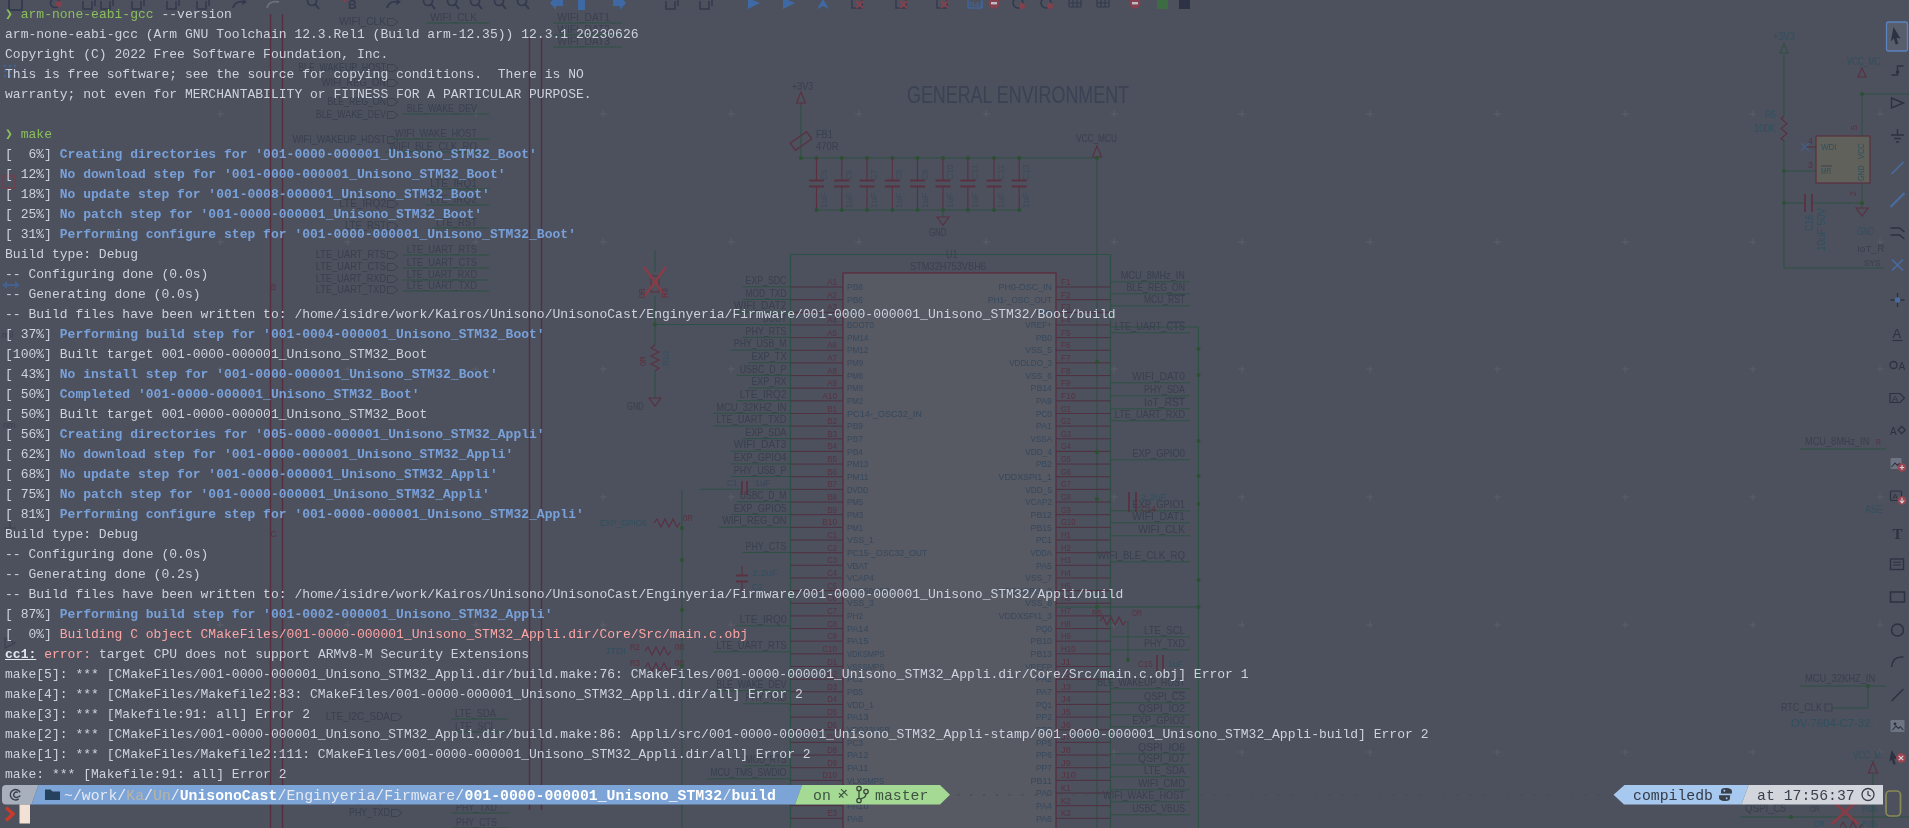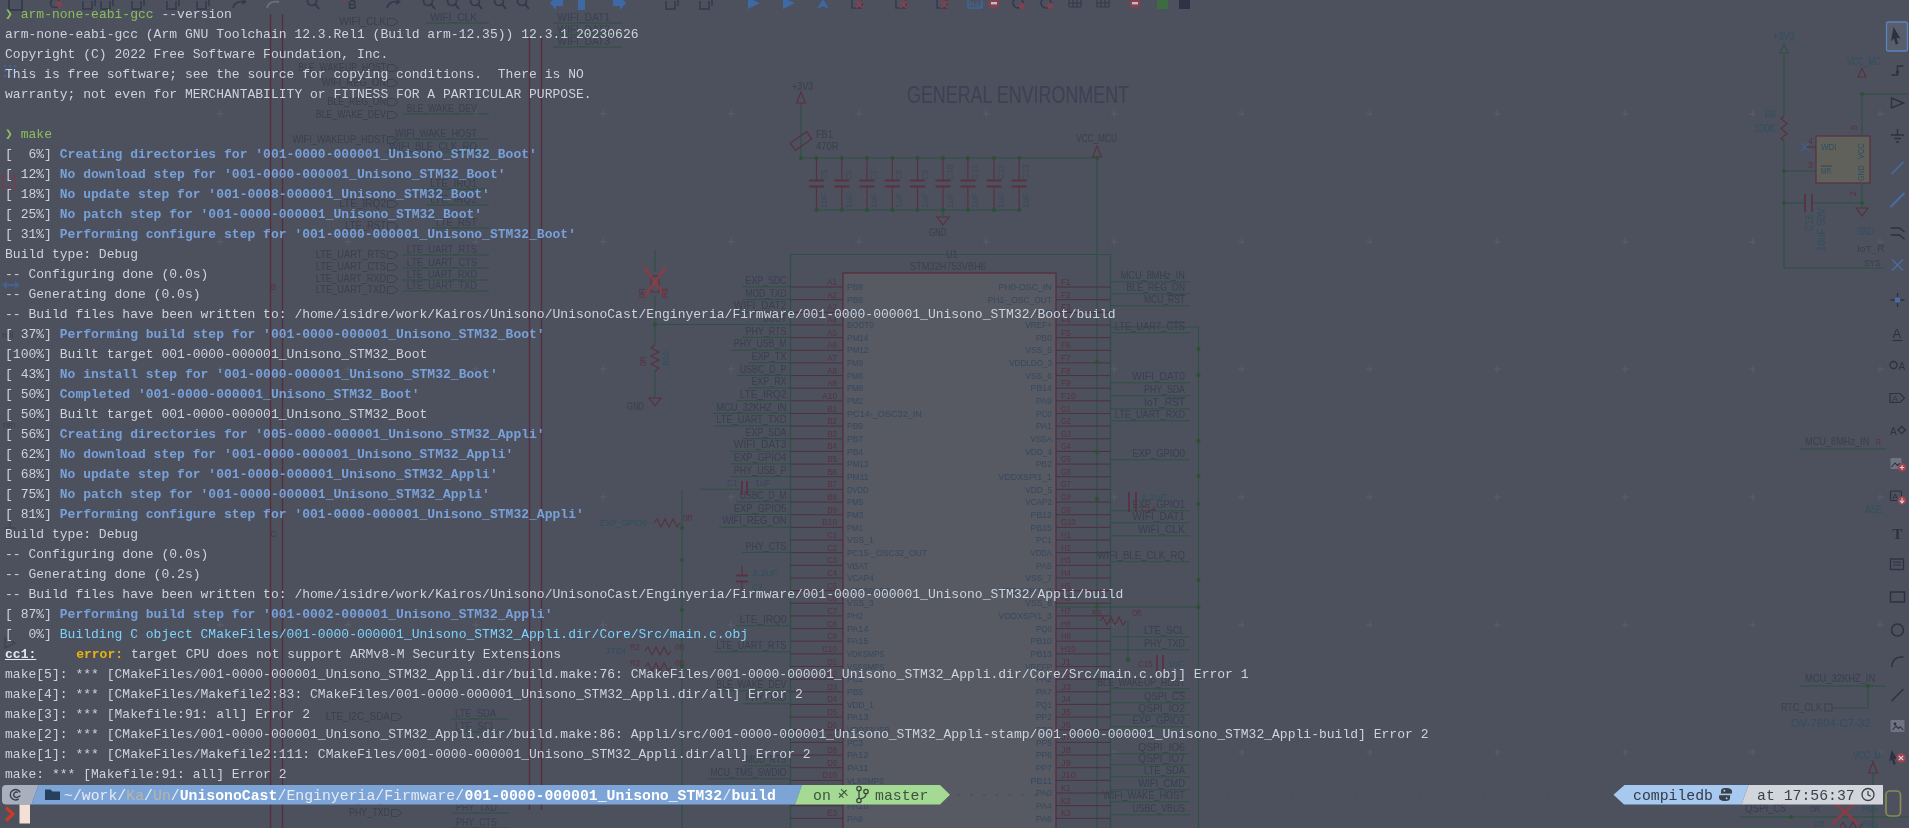--- a/index.html
+++ b/index.html
@@ -1,21 +1,21 @@
 <!DOCTYPE html>
 <html><head><meta charset="utf-8"><style>
 html,body{margin:0;padding:0;width:1909px;height:828px;overflow:hidden;background:#4d505d;}
 #stage{position:absolute;inset:0;width:1909px;height:828px;}
 pre.term{position:absolute;left:5px;top:5px;margin:0;font-family:"Liberation Mono",monospace;
 font-size:13px;line-height:20px;color:#ccd2de;letter-spacing:0.02px;}
 pre.term .b{color:#78a1da;font-weight:bold;text-align:center;}
 pre.term .g{color:#8cbf5d;}
-pre.term .gr{color:#7dd3fc;text-align:right;}
+pre.term .gr{color:#fca5a5;text-align:right;}
 pre.term .wb{color:#e2e7f0;font-weight:bold;text-decoration:underline;}
-pre.term .eb{color:#eab308;font-weight:bold;margin-left:32px;}
+pre.term .eb{color:#fca5a5;font-weight:normal;}
 </style></head>
 <body>
 <div id="stage">
 <svg width="1909" height="828" viewBox="0 0 1909 828" style="position:absolute;left:0;top:0">
 <g>
         <g stroke="#5c5f6a" stroke-width="1">
           <path d="M217 114h7M220 110v7"></path>
           <path d="M217 242h7M220 238v7"></path>
           <path d="M217 369h7M220 366v7"></path>
           <path d="M217 497h7M220 494v7"></path>
@@ -895,21 +895,21 @@
 <span class="g">❯</span> <span class="g">make</span>
 [  6%] <span class="b">Creating directories for '001-0000-000001_Unisono_STM32_Boot'</span>
 [ 12%] <span class="b">No download step for '001-0000-000001_Unisono_STM32_Boot'</span>
 [ 18%] <span class="b">No update step for '001-0008-000001_Unisono_STM32_Boot'</span>
 [ 25%] <span class="b">No patch step for '001-0000-000001_Unisono_STM32_Boot'</span>
 [ 31%] <span class="b">Performing configure step for '001-0000-000001_Unisono_STM32_Boot'</span>
 Build type: Debug
 -- Configuring done (0.0s)
 -- Generating done (0.0s)
 -- Build files have been written to: /home/isidre/work/Kairos/Unisono/UnisonoCast/Enginyeria/Firmware/001-0000-000001_Unisono_STM32/Boot/build
-[ 37%] <span class="b">Performing build step for '001-0000-000001_Unisono_STM32_Boot'</span>
+[ 37%] <span class="b">Performing build step for '001-0004-000001_Unisono_STM32_Boot'</span>
 [100%] Built target 001-0000-000001_Unisono_STM32_Boot
 [ 43%] <span class="b">No install step for '001-0000-000001_Unisono_STM32_Boot'</span>
 [ 50%] <span class="b">Completed '001-0000-000001_Unisono_STM32_Boot'</span>
 [ 50%] Built target 001-0000-000001_Unisono_STM32_Boot
 [ 56%] <span class="b">Creating directories for '005-0000-000001_Unisono_STM32_Appli'</span>
 [ 62%] <span class="b">No download step for '001-0000-000001_Unisono_STM32_Appli'</span>
 [ 68%] <span class="b">No update step for '001-0000-000001_Unisono_STM32_Appli'</span>
 [ 75%] <span class="b">No patch step for '001-0000-000001_Unisono_STM32_Appli'</span>
 [ 81%] <span class="b">Performing configure step for '001-0000-000001_Unisono_STM32_Appli'</span>
 Build type: Debug

